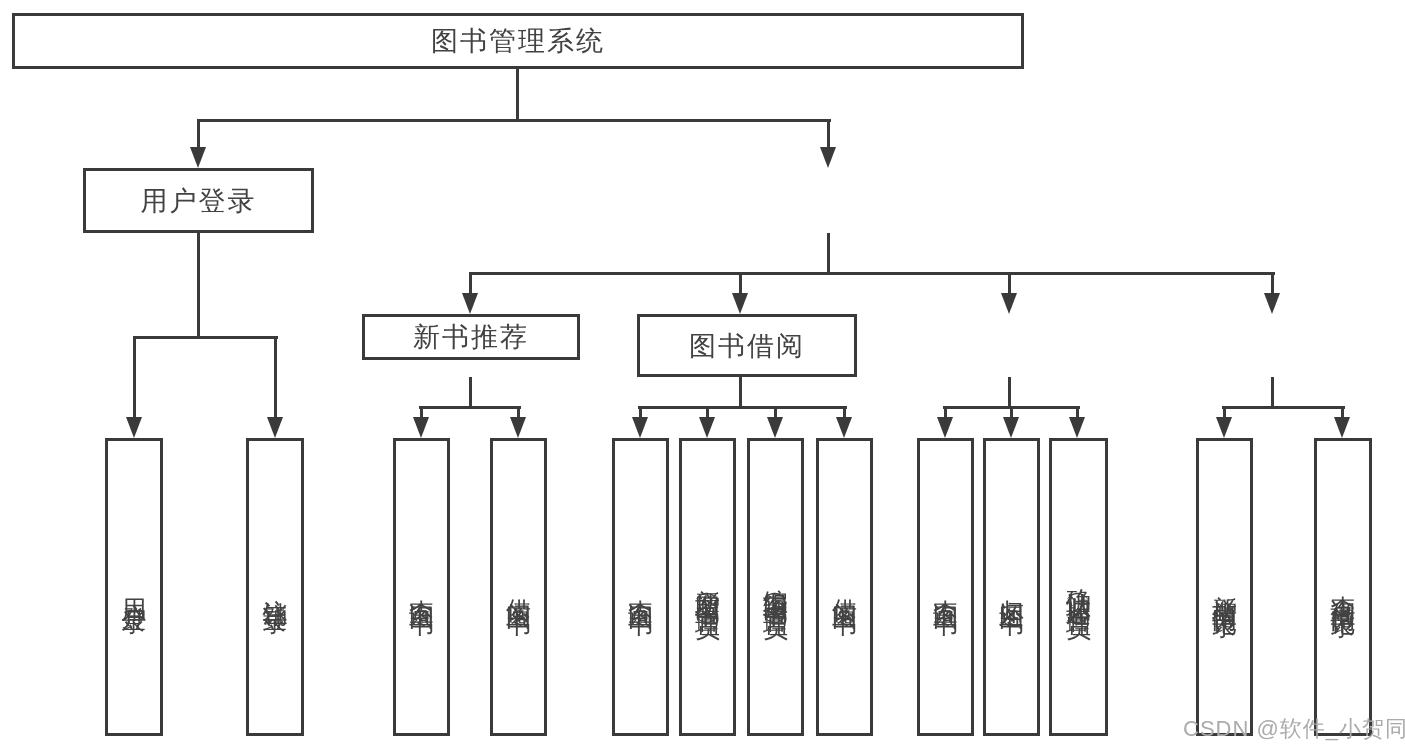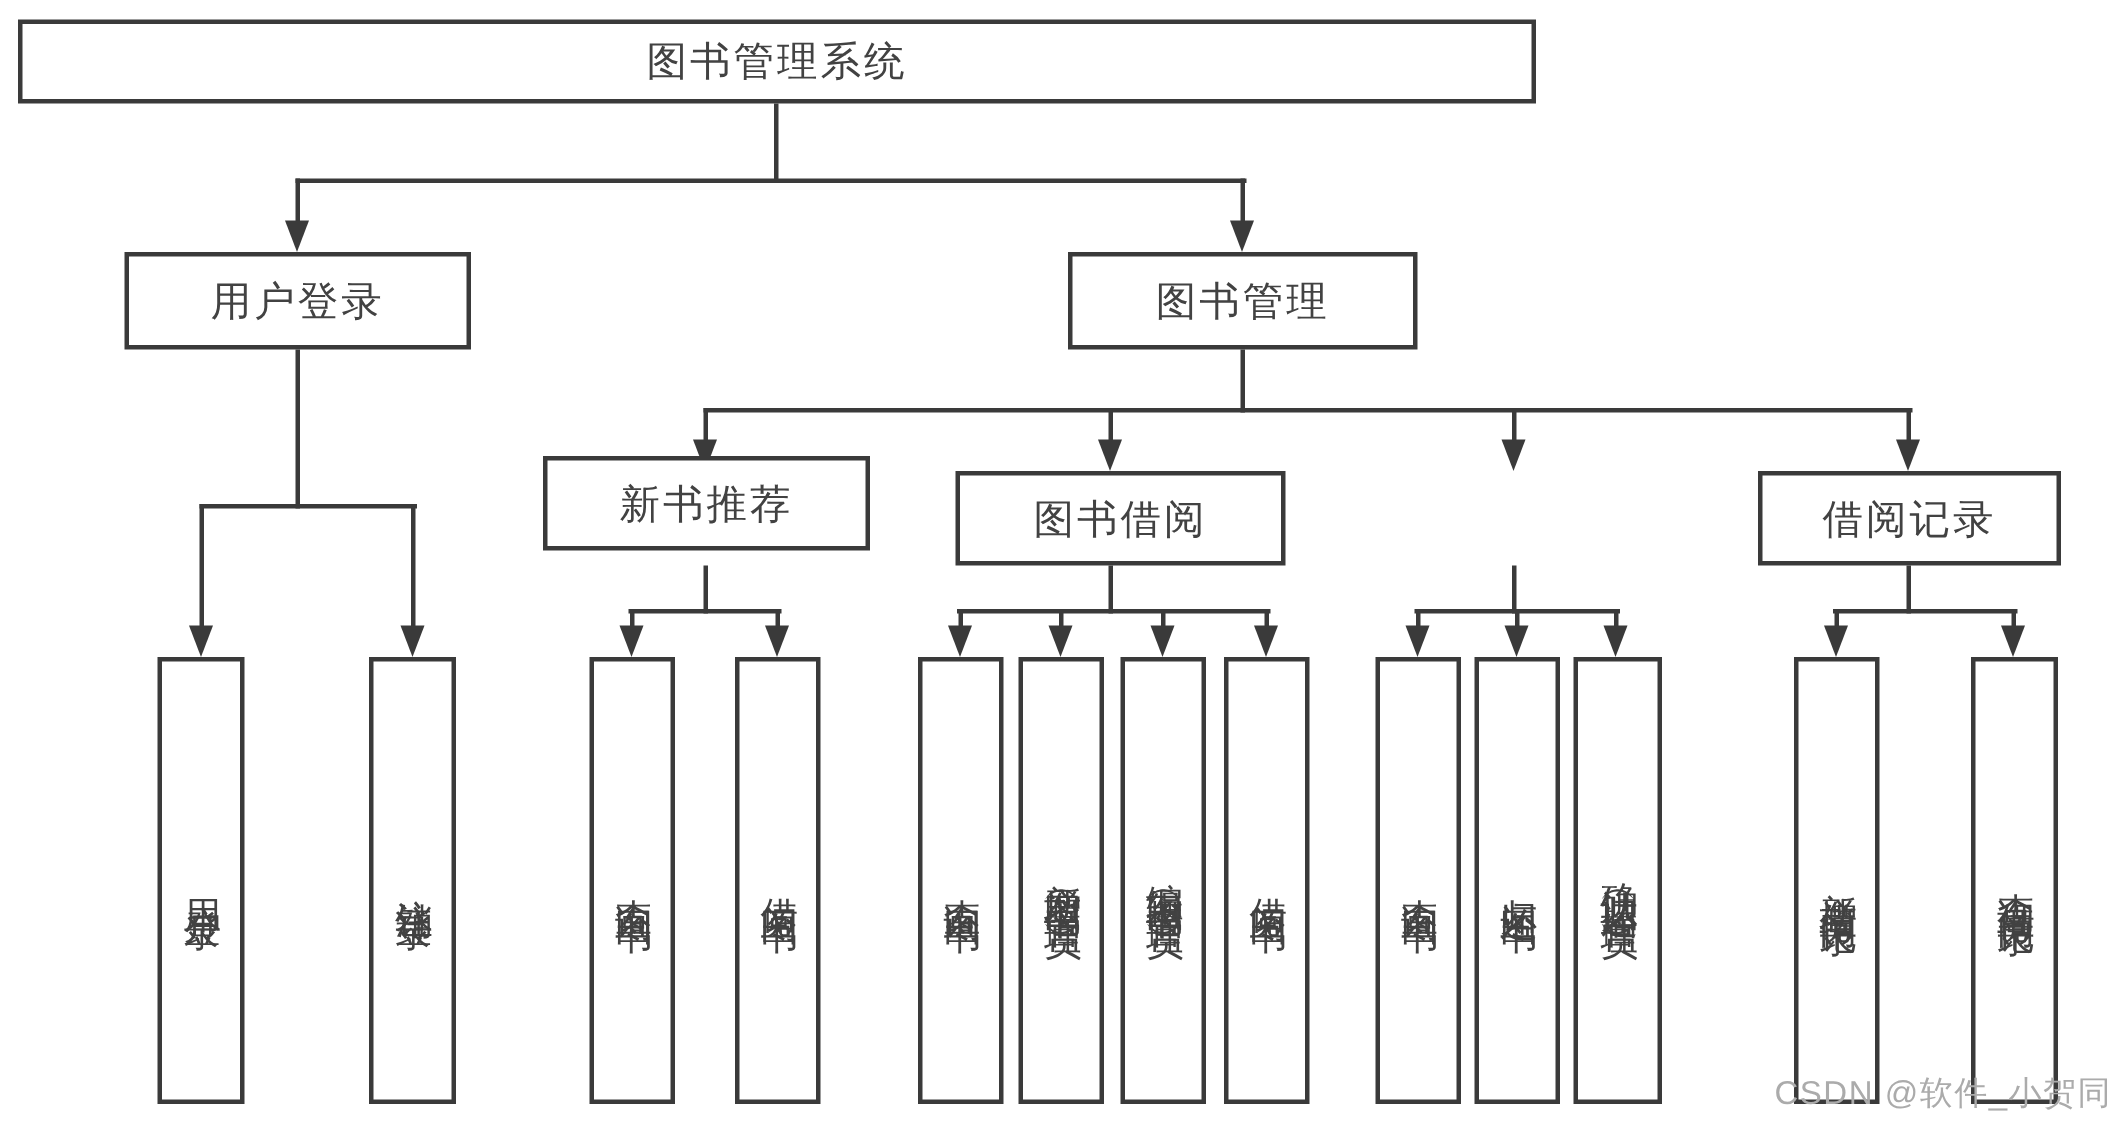--- a/index.html
+++ b/index.html
@@ -61,50 +61,44 @@
   <div class="vl" style="left:516px;top:69px;height:53px"></div>
   <div class="hl" style="left:197px;top:119px;width:634px"></div>
   <div class="vl" style="left:197px;top:119px;height:29px"></div>
   <div class="ar" style="left:190px;top:147px"></div>
   <div class="vl" style="left:827px;top:119px;height:29px"></div>
   <div class="ar" style="left:820px;top:147px"></div>
 
   <div class="box" style="left:83px;top:168px;width:231px;height:65px">
     <span>用户登录</span>
   </div>
-  <div class="box" style="left:712px;top:168px;width:233px;height:65px">
-    <span>图书管理</span>
-  </div>
 
   <div class="vl" style="left:197px;top:233px;height:106px"></div>
   <div class="hl" style="left:133px;top:336px;width:145px"></div>
   <div class="vl" style="left:133px;top:336px;height:82px"></div>
   <div class="ar" style="left:126px;top:417px"></div>
   <div class="vl" style="left:274px;top:336px;height:82px"></div>
   <div class="ar" style="left:267px;top:417px"></div>
 
   <div class="vl" style="left:827px;top:233px;height:42px"></div>
   <div class="hl" style="left:469px;top:272px;width:806px"></div>
   <div class="vl" style="left:469px;top:272px;height:22px"></div>
   <div class="ar" style="left:462px;top:293px"></div>
   <div class="vl" style="left:739px;top:272px;height:22px"></div>
   <div class="ar" style="left:732px;top:293px"></div>
   <div class="vl" style="left:1008px;top:272px;height:22px"></div>
   <div class="ar" style="left:1001px;top:293px"></div>
   <div class="vl" style="left:1271px;top:272px;height:22px"></div>
   <div class="ar" style="left:1264px;top:293px"></div>
 
-  <div class="box" style="left:362px;top:304px;width:218px;height:63px">
+  <div class="box" style="left:362px;top:314px;width:218px;height:46px">
     <span>新书推荐</span>
   </div>
   <div class="box" style="left:637px;top:314px;width:220px;height:63px">
     <span>图书借阅</span>
-  </div>
-  <div class="box" style="left:1172px;top:314px;width:202px;height:63px">
-    <span>借阅记录</span>
   </div>
 
   <div class="vl" style="left:469px;top:377px;height:32px"></div>
   <div class="hl" style="left:419px;top:406px;width:102px"></div>
   <div class="vl" style="left:420px;top:406px;height:13px"></div>
   <div class="ar" style="left:413px;top:417px"></div>
   <div class="vl" style="left:517px;top:406px;height:13px"></div>
   <div class="ar" style="left:510px;top:417px"></div>
 
   <div class="vl" style="left:739px;top:377px;height:32px"></div>

